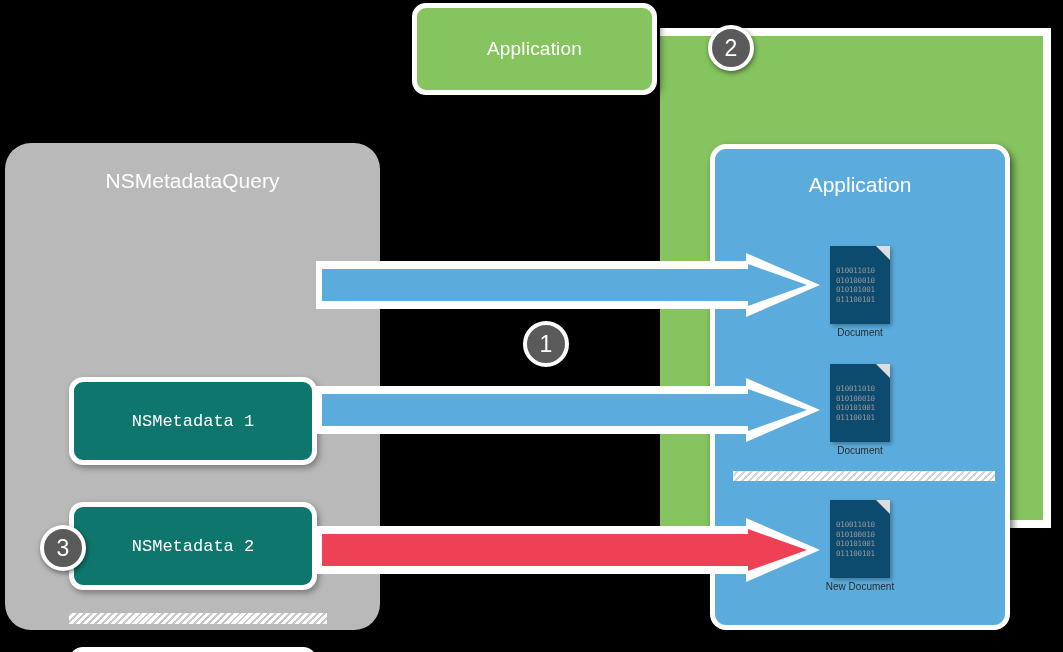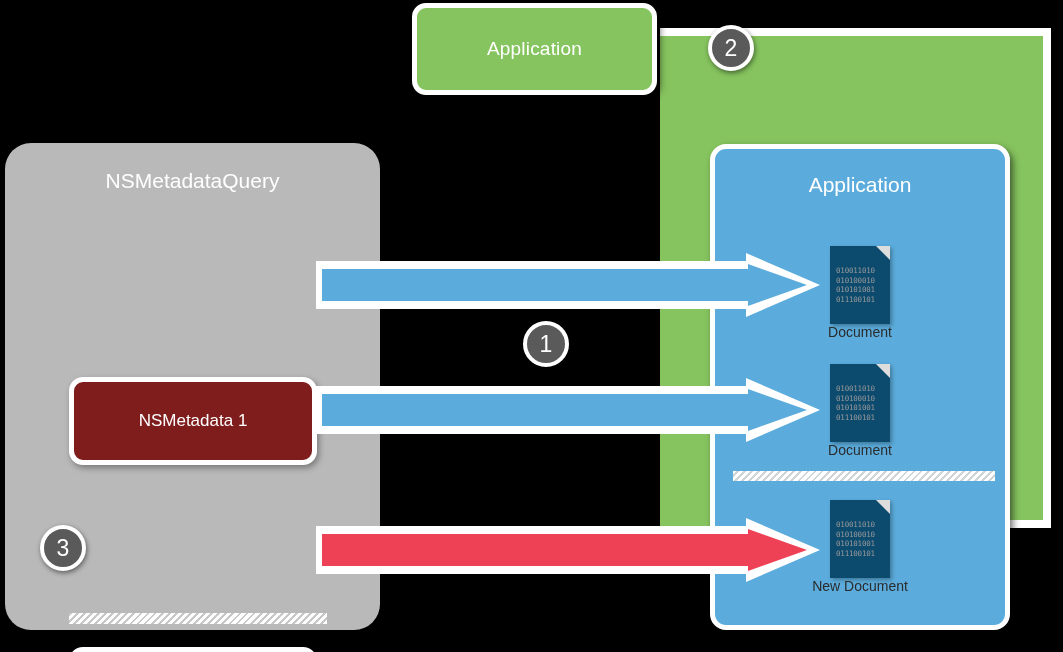--- a/index.html
+++ b/index.html
@@ -69,21 +69,21 @@
     box-sizing: border-box;
     display: flex;
     align-items: center;
     justify-content: center;
     box-shadow: 2px 3px 6px rgba(0,0,0,0.35);
   }
   .meta-box .boxlabel {
     color: #ffffff;
     font-size: 17px;
   }
-  .meta-blue { background: #7f1d1d; }
+  .meta-blue { background: #0f766e; font-family: Liberation Mono, monospace; }
   .meta-red  { background: #ef4156; }
   #meta1 { top: 234px; }
   #meta2 { top: 359px; }
   #meta3 { top: 504px; }
 
   
   #gray-divider {
     position: absolute;
     left: 64px;
     top: 470px;
@@ -164,21 +164,21 @@
     letter-spacing: -0.2px;
     white-space: pre;
   }
   .doc .caption {
     position: absolute;
     left: -32px;
     right: -32px;
     top: 80px;
     text-align: center;
     color: #2b2b2b;
-    font-size: 14px;
+    font-size: 10px;
     line-height: 13px;
   }
   #doc1 { left: 830px; top: 246px; }
   #doc2 { left: 830px; top: 364px; }
   #doc3 { left: 830px; top: 500px; }
 
   
   .arrow-h {
     position: absolute;
     height: 64px;
@@ -266,20 +266,23 @@
 
   <div id="query-panel" class="panel-shadow">
     <div id="query-title">NSMetadataQuery</div>
 
     <div id="gray-divider"></div>
 
     <div id="meta1" class="meta-box meta-blue">
       <span class="boxlabel">NSMetadata 1</span>
     </div>
 
+    <div id="meta2" class="meta-box meta-blue">
+      <span class="boxlabel">NSMetadata 2</span>
+    </div>
 
     <div id="meta3" class="meta-box meta-red">
       
     </div>
   </div>
 
   <div id="app-box" class="panel-shadow">
     <span class="boxlabel">Application</span>
   </div>
 

